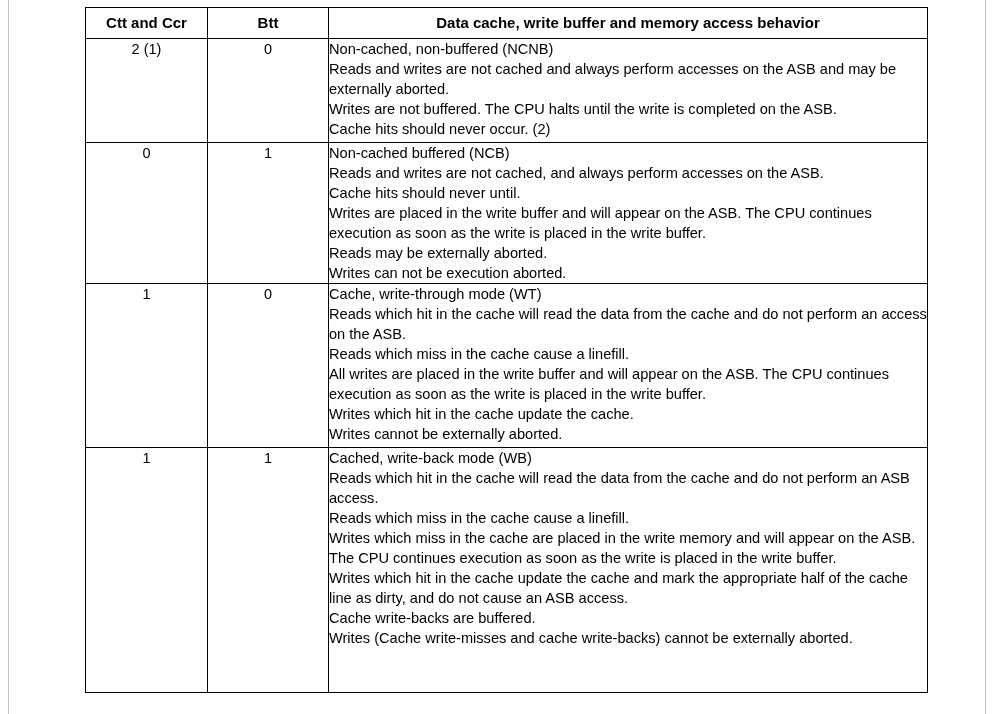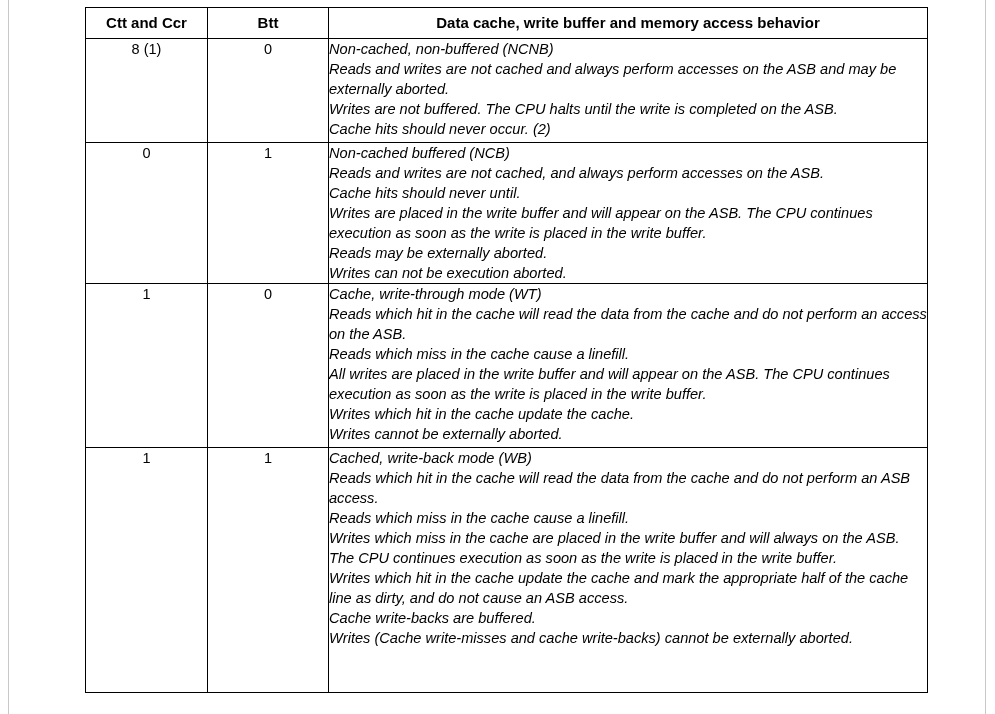--- a/index.html
+++ b/index.html
@@ -73,21 +73,20 @@
   td.desc {
     text-align: left;
     font-size: 14.6px;
     line-height: 20px;
     padding: 7px 8px 6px 7px;
   }
 
   td.desc .line {
     display: block;
     white-space: pre-wrap;
-    font-style: italic;
   }
 
   
   tr.r0 td { height: 103px; }
   tr.r1 td { height: 138px; }
   tr.r2 td { height: 163px; }
   tr.r3 td { height: 244px; }
 </style>
 </head>
 <body>
@@ -104,21 +103,21 @@
     </colgroup>
     <thead>
       <tr>
         <th>Ctt and Ccr</th>
         <th>Btt</th>
         <th>Data cache, write buffer and memory access behavior</th>
       </tr>
     </thead>
     <tbody>
       <tr class="r0">
-        <td class="bit">8 (1)</td>
+        <td class="bit">2 (1)</td>
         <td class="bit">0</td>
         <td class="desc">
           <span class="line">Non-cached, non-buffered (NCNB)</span>
           <span class="line">Reads and writes are not cached and always perform accesses on the ASB and may be externally aborted.</span>
           <span class="line">Writes are not buffered. The CPU halts until the write is completed on the ASB.</span>
           <span class="line">Cache hits should never occur. (2)</span>
         </td>
       </tr>
       <tr class="r1">
         <td class="bit">0</td>
@@ -144,21 +143,21 @@
           <span class="line">Writes cannot be externally aborted.</span>
         </td>
       </tr>
       <tr class="r3">
         <td class="bit">1</td>
         <td class="bit">1</td>
         <td class="desc">
           <span class="line">Cached, write-back mode (WB)</span>
           <span class="line">Reads which hit in the cache will read the data from the cache and do not perform an ASB access.</span>
           <span class="line">Reads which miss in the cache cause a linefill.</span>
-          <span class="line">Writes which miss in the cache are placed in the write buffer and will always on the ASB. The CPU continues execution as soon as the write is placed in the write buffer.</span>
+          <span class="line">Writes which miss in the cache are placed in the write memory and will appear on the ASB. The CPU continues execution as soon as the write is placed in the write buffer.</span>
           <span class="line">Writes which hit in the cache update the cache and mark the appropriate half of the cache line as dirty, and do not cause an ASB access.</span>
           <span class="line">Cache write-backs are buffered.</span>
           <span class="line">Writes (Cache write-misses and cache write-backs) cannot be externally aborted.</span>
         </td>
       </tr>
     </tbody>
   </table>
 </div>
 
 </body></html>

